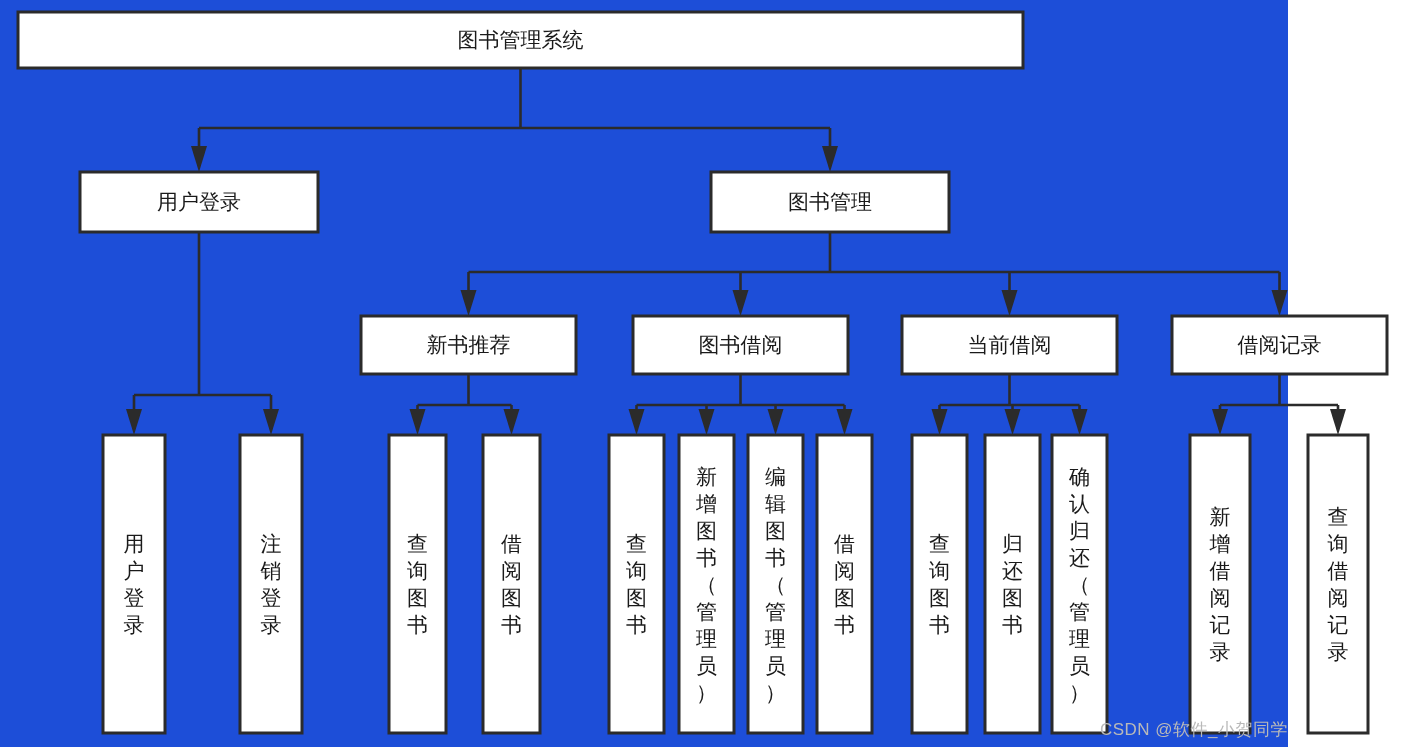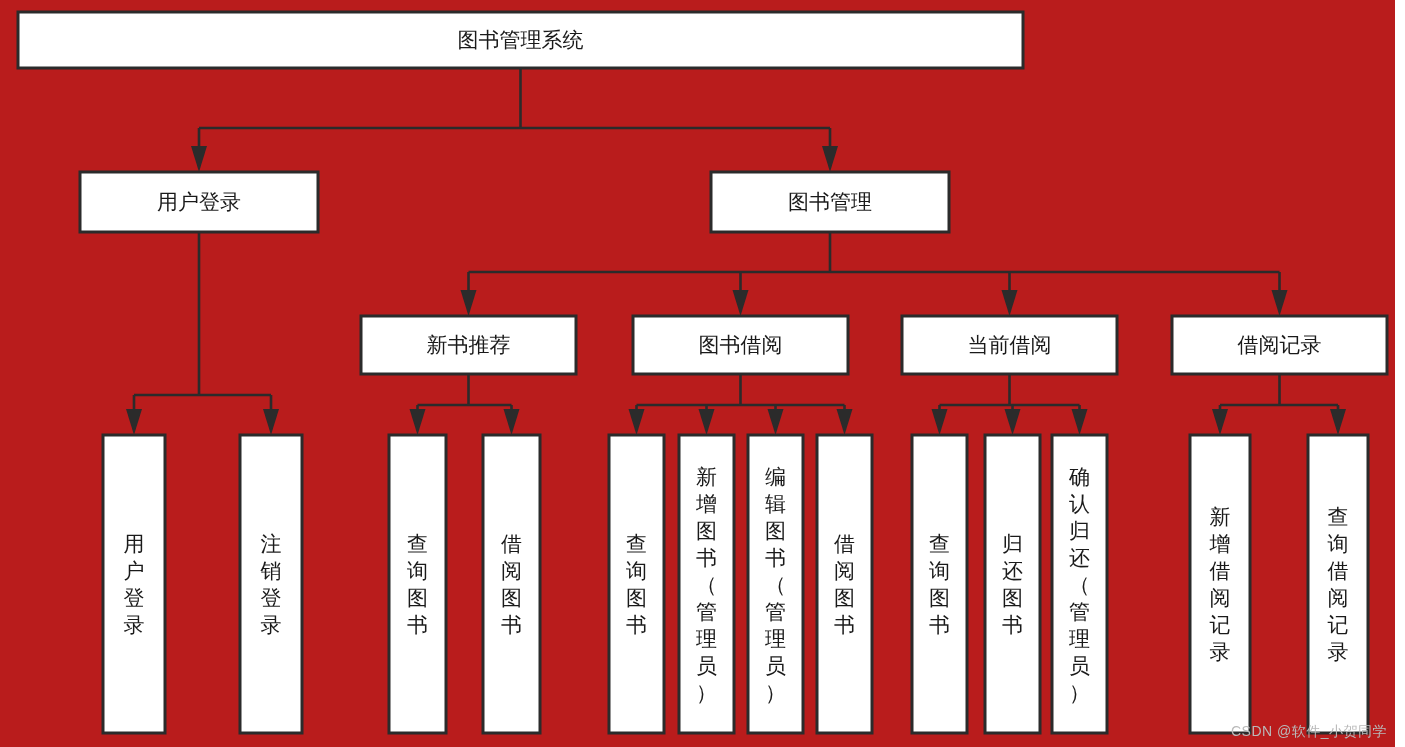--- a/index.html
+++ b/index.html
@@ -9,23 +9,23 @@
     background: #ffffff;
   }
   body {
     width: 1405px;
     height: 747px;
     overflow: hidden;
     font-family: "Liberation Sans", "DejaVu Sans", sans-serif;
   }
   #diagram-root {
     position: relative;
-    width: 1395px;
+    width: 1288px;
     height: 747px;
-    background: #b91c1c;
+    background: #1d4ed8;
   }
   svg#diagram-svg {
     position: absolute;
     left: 0;
     top: 0;
     width: 1405px;
     height: 747px;
     display: block;
   }
   .node-box {
@@ -53,24 +53,24 @@
   }
   .node-label-v {
     font-family: "Liberation Sans", "DejaVu Sans", sans-serif;
     font-size: 21px;
     fill: #1a1a1a;
     text-anchor: middle;
     white-space: pre;
   }
   .watermark-text {
     position: absolute;
-    right: 8px;
+    right: 0;
     bottom: 6px;
     font-family: "Liberation Sans", "DejaVu Sans", sans-serif;
-    font-size: 14px;
+    font-size: 17px;
     color: #b9b9b9;
     letter-spacing: 0.5px;
     user-select: none;
     pointer-events: none;
   }
 </style>
 </head>
 <body>
 
 <div id="diagram-root">

